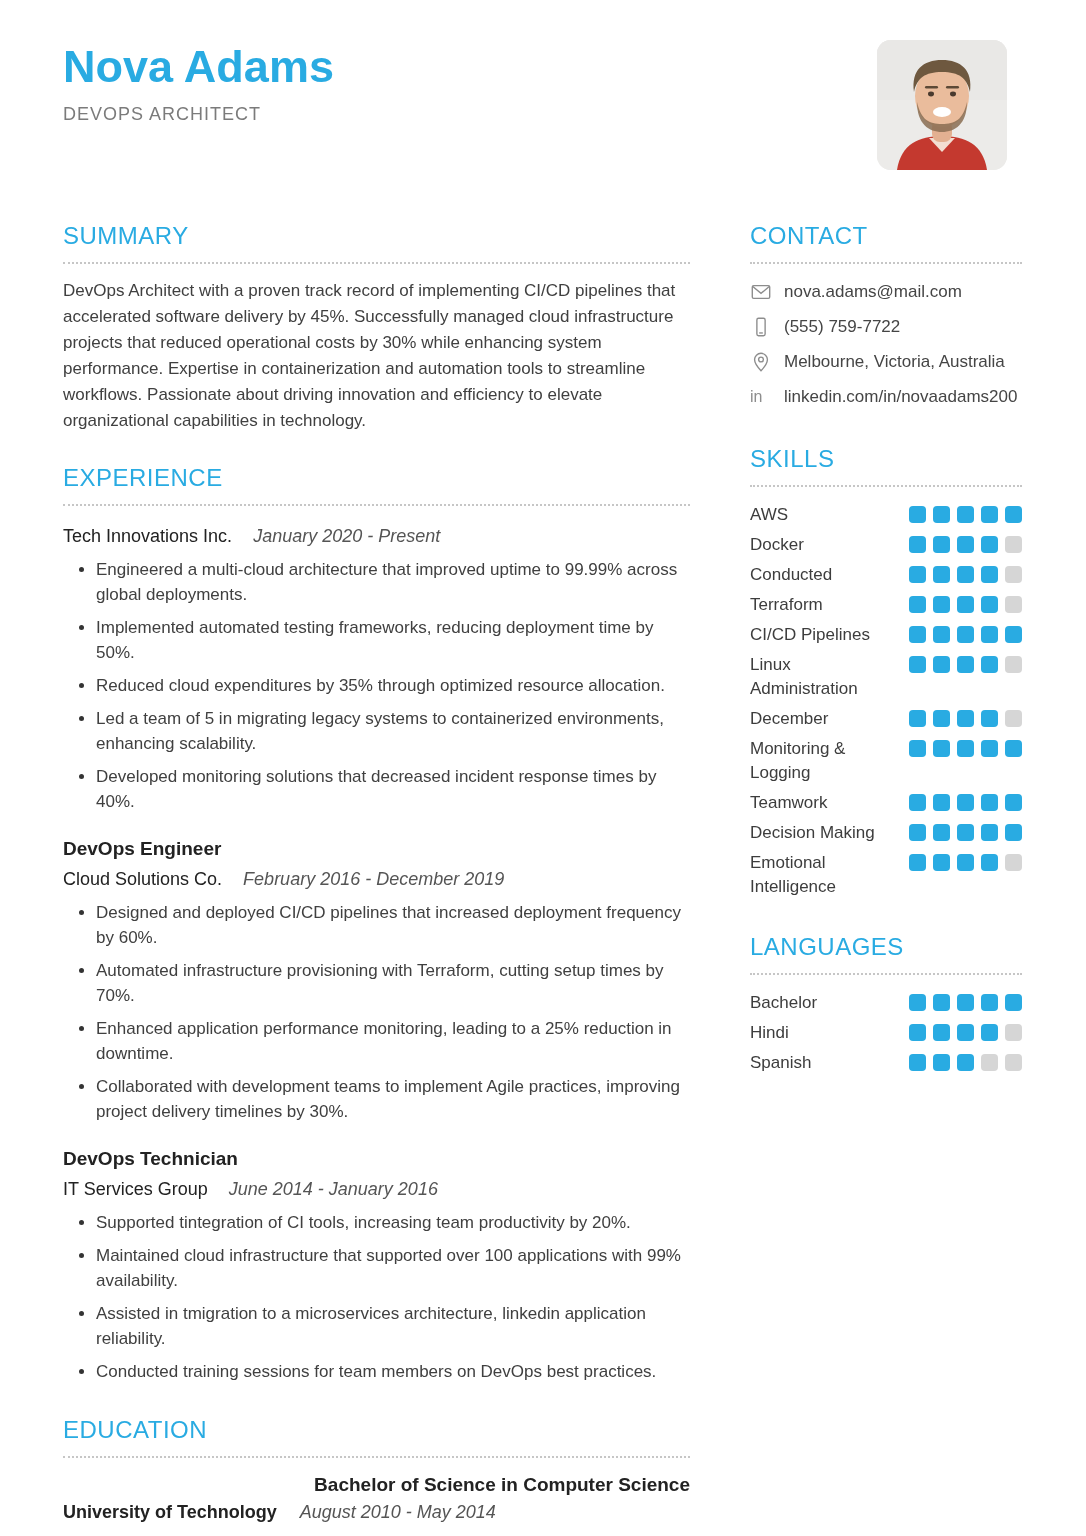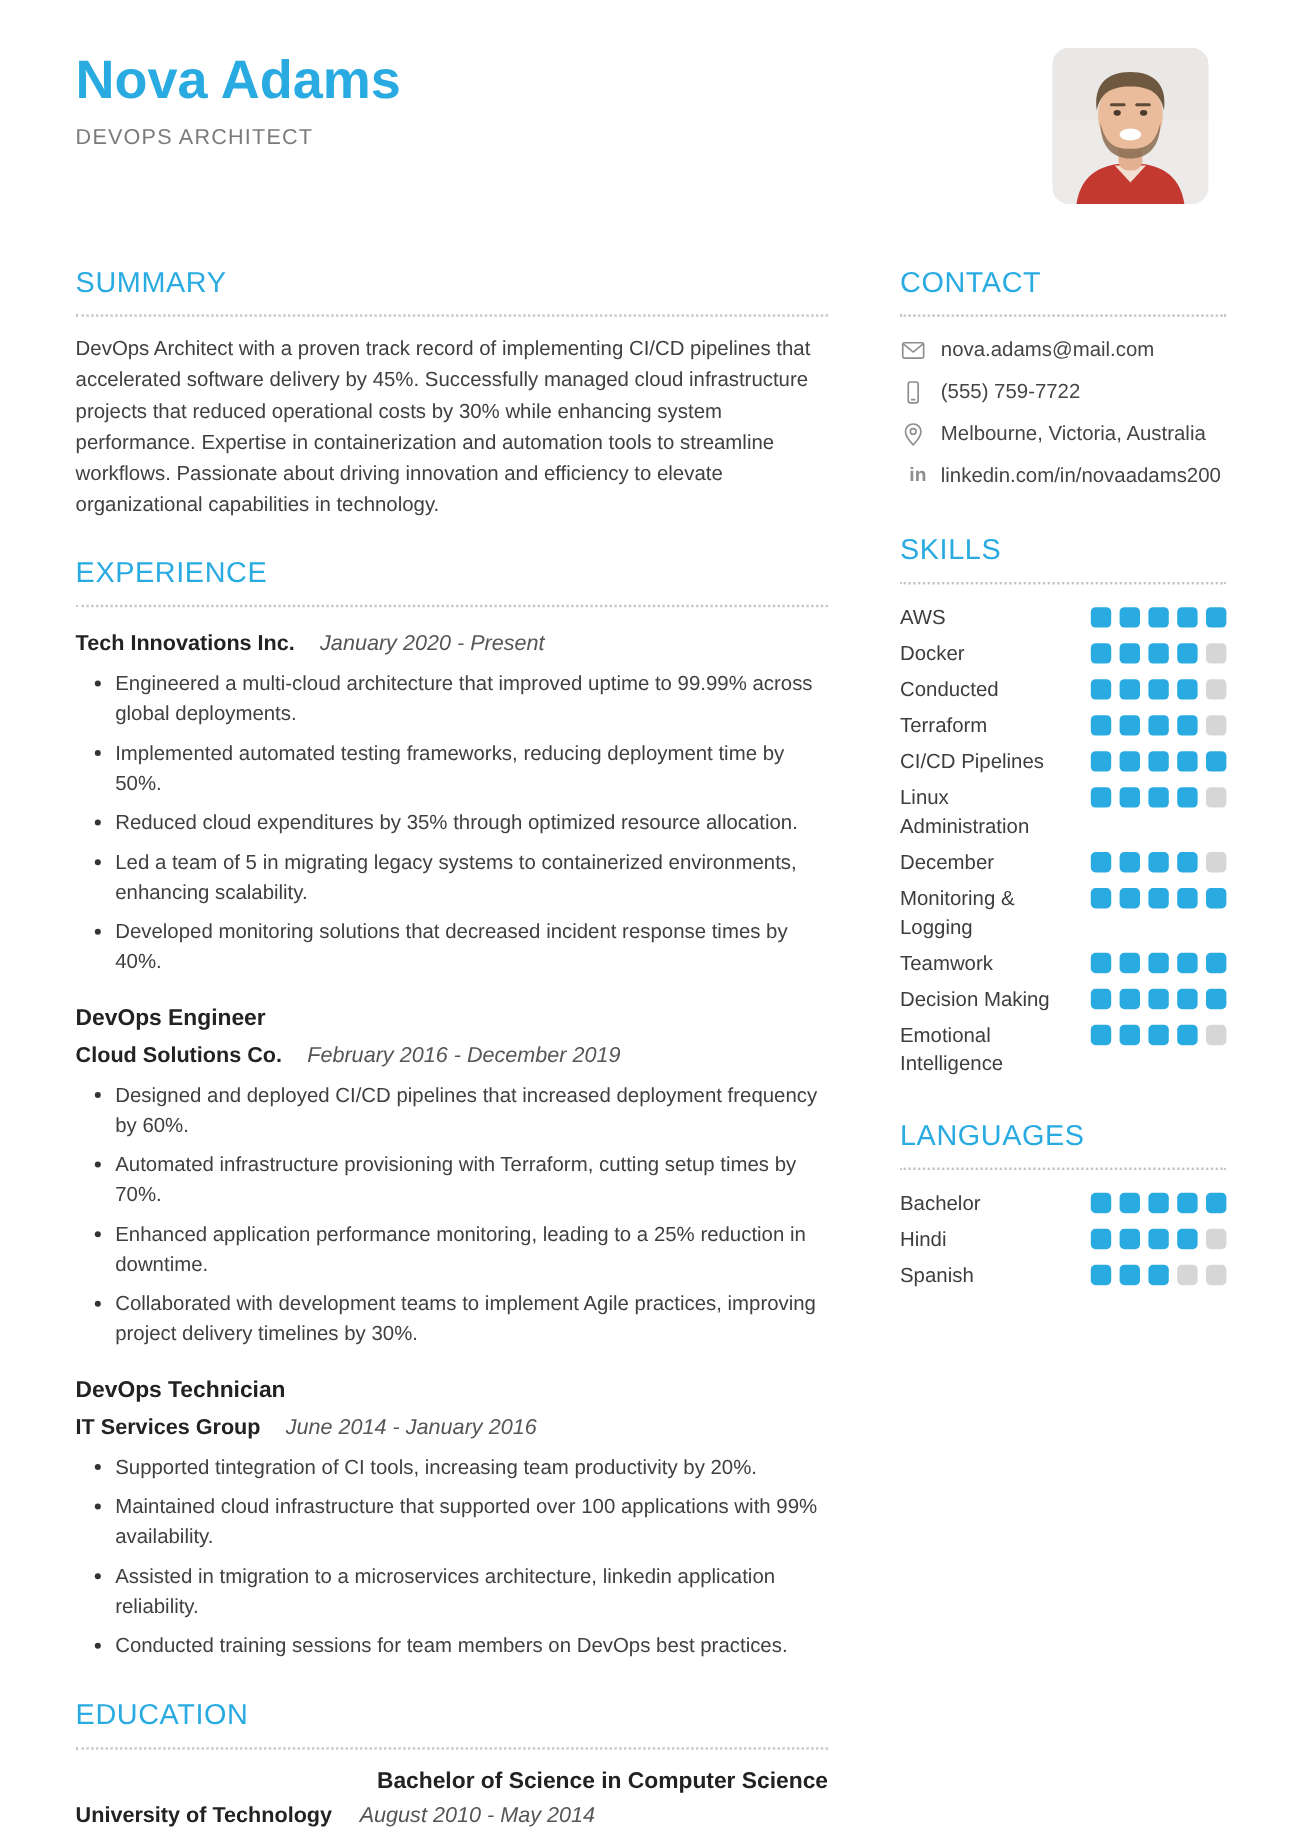--- a/index.html
+++ b/index.html
@@ -52,39 +52,39 @@
 
   
   .summary-text{margin:14px 0 0 0;font-size:17px;line-height:26px;color:var(--body);}
 
   
   .experience{margin-top:30px;}
   .job{margin-top:22px;}
   .job:first-child{margin-top:18px;}
   .job-title{font-size:19px;font-weight:700;color:var(--ink);line-height:1.35;}
   .job-meta{margin-top:5px;font-size:18px;line-height:1.35;}
-  .job-company{font-weight:700;color:var(--ink);margin-top:19px;}
+  .job-company{font-weight:400;color:var(--ink);margin-top:19px;}
   .job-dates{margin-left:16px;font-style:italic;color:#555555;}
   ul.job-bullets{margin:9px 0 0 0;padding-left:33px;}
   ul.job-bullets li{margin-bottom:8px;font-size:17px;line-height:25px;color:var(--body);}
   ul.job-bullets li::marker{color:#333;}
 
   
   .education{margin-top:32px;}
   .degree{margin-top:16px;font-size:19px;font-weight:700;color:var(--ink);text-align:right;}
   .edu-line{margin-top:6px;font-size:18px;}
   .school{font-weight:700;color:var(--ink);}
   .edu-dates{margin-left:18px;font-style:italic;color:#555555;}
 
   
   .contact-list{list-style:none;margin:15px 0 0 0;padding:0;}
   .contact-list li{display:flex;align-items:flex-start;margin-bottom:10px;font-size:17px;line-height:25px;color:#454545;}
   .cicon{flex:0 0 22px;width:22px;height:22px;margin-right:12px;margin-top:2px;color:var(--icon);}
   .cicon svg{display:block;width:22px;height:22px;stroke:var(--icon);fill:none;stroke-width:1.5;}
-  .cicon.text-icon{font-size:16px;font-weight:700;color:var(--icon);line-height:22px;text-align:right;}
+  .cicon.text-icon{font-size:16px;font-weight:400;color:var(--icon);line-height:22px;text-align:left;}
   .contact-text{word-break:break-all;}
 
   
   .skills{margin-top:36px;}
   .languages{margin-top:34px;}
   .rating-list{margin-top:16px;}
   .rating-row{display:flex;align-items:flex-start;margin-bottom:6px;}
   .rating-label{flex:1 1 auto;max-width:145px;font-size:17px;line-height:24px;color:#3d3d3d;}
   .rating-squares{flex:0 0 auto;margin-left:auto;display:flex;gap:7px;padding-top:3px;}
   .sq{width:17px;height:17px;border-radius:4px;display:inline-block;}

